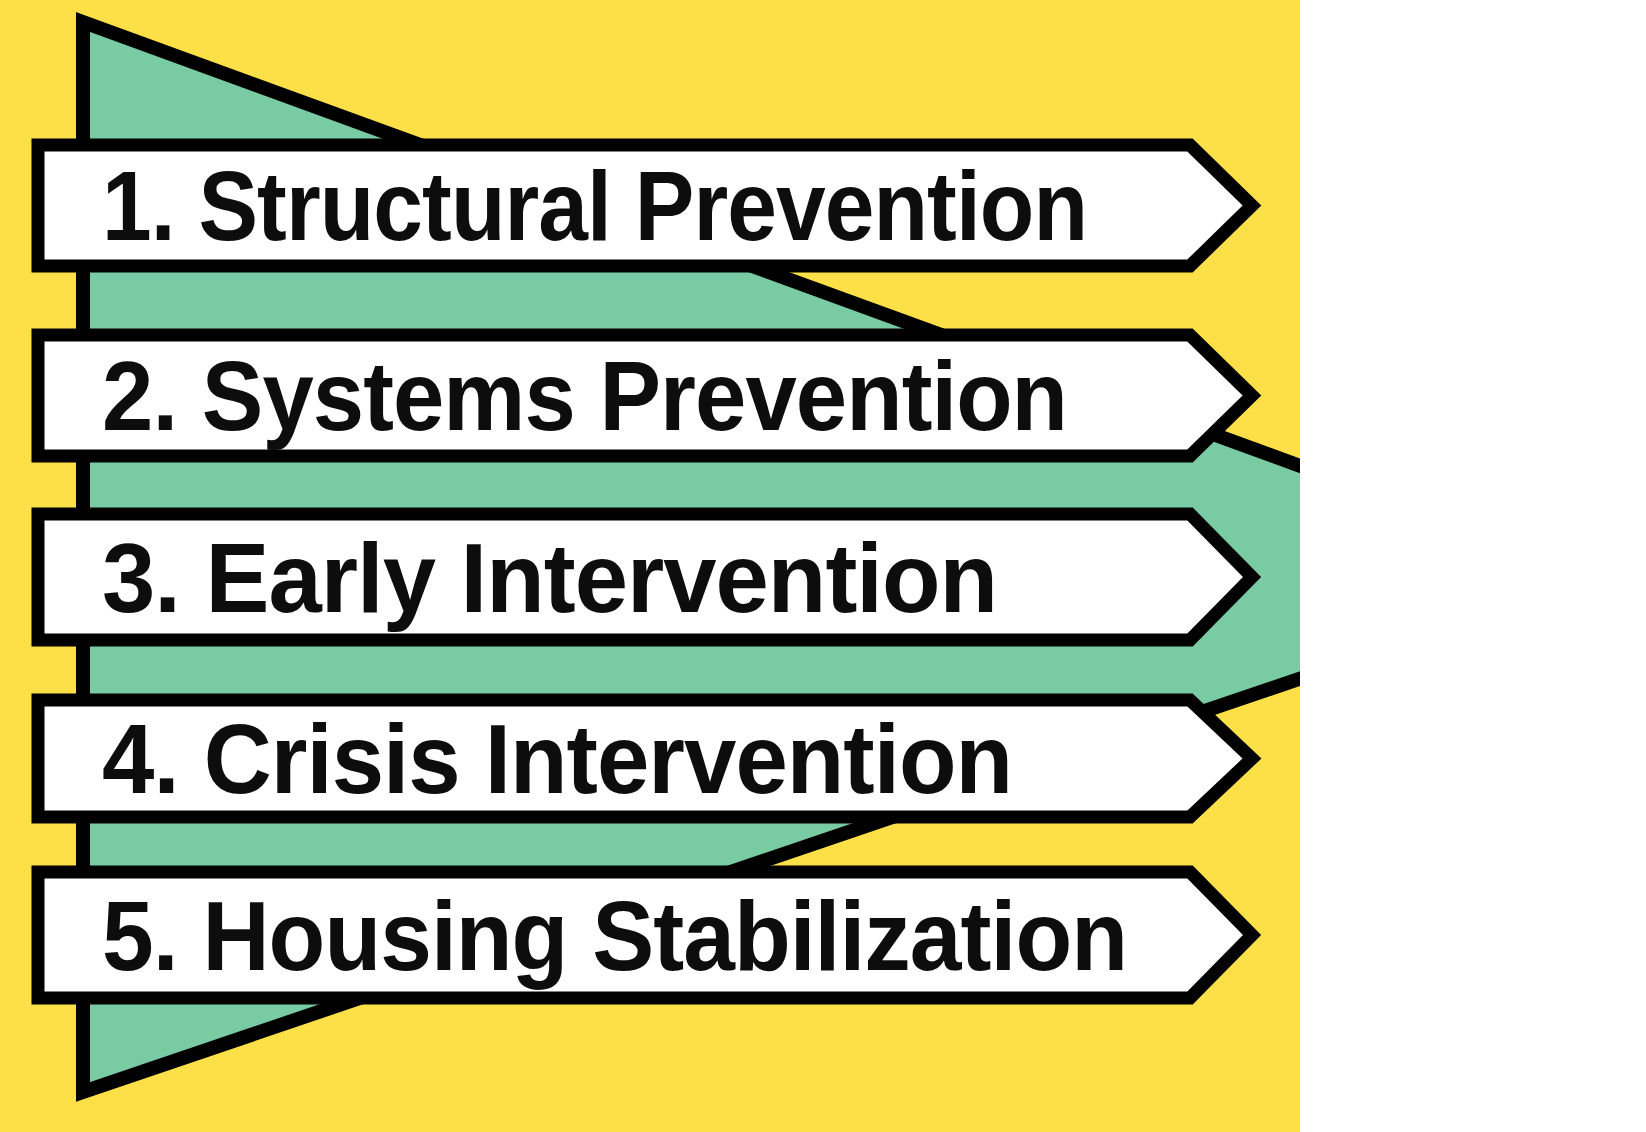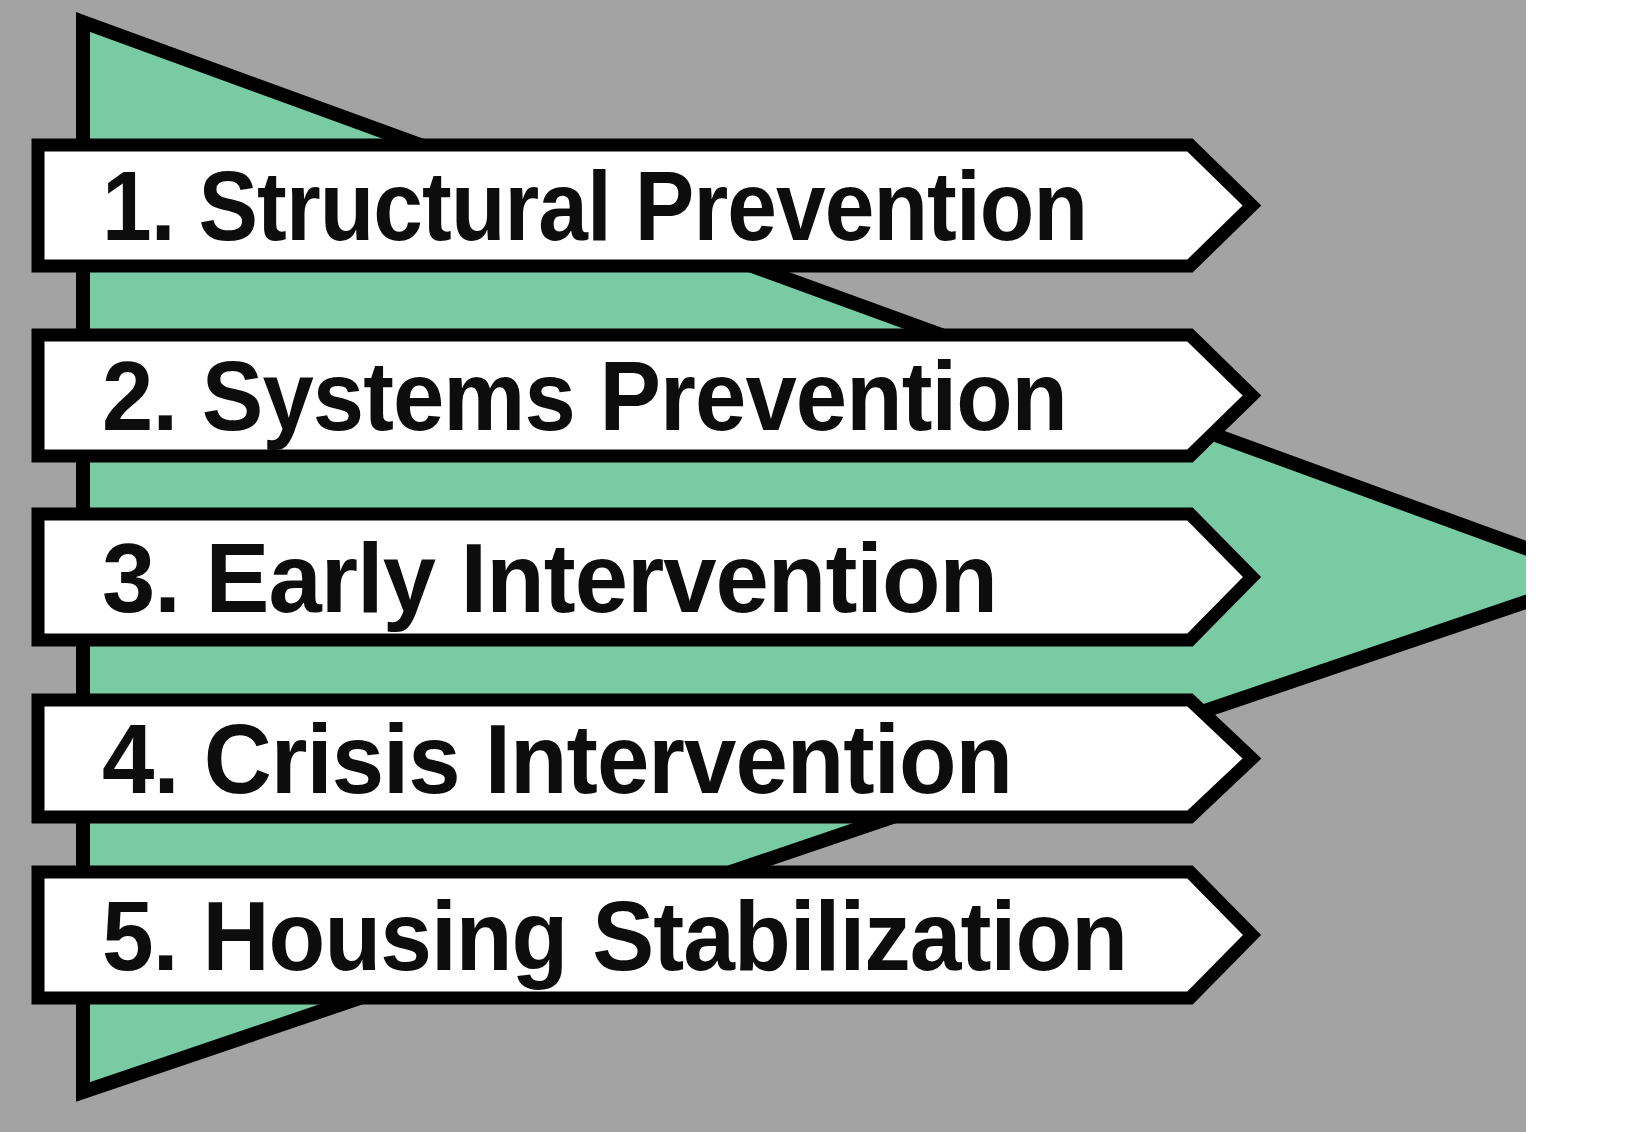--- a/index.html
+++ b/index.html
@@ -2,23 +2,23 @@
 <html><head>
 <meta charset="utf-8">
 <style>
   html, body {
     margin: 0;
     padding: 0;
     background: #ffffff;
   }
   .stage {
     position: relative;
-    width: 1526px;
+    width: 1300px;
     height: 1132px;
-    background: #a3a3a3;
+    background: #fde047;
     overflow: hidden;
   }
   svg { display: block; }
   .arrow-body {
     stroke: #000000;
     stroke-width: 14;
     stroke-linejoin: miter;
   }
   .banner {
     fill: #ffffff;

